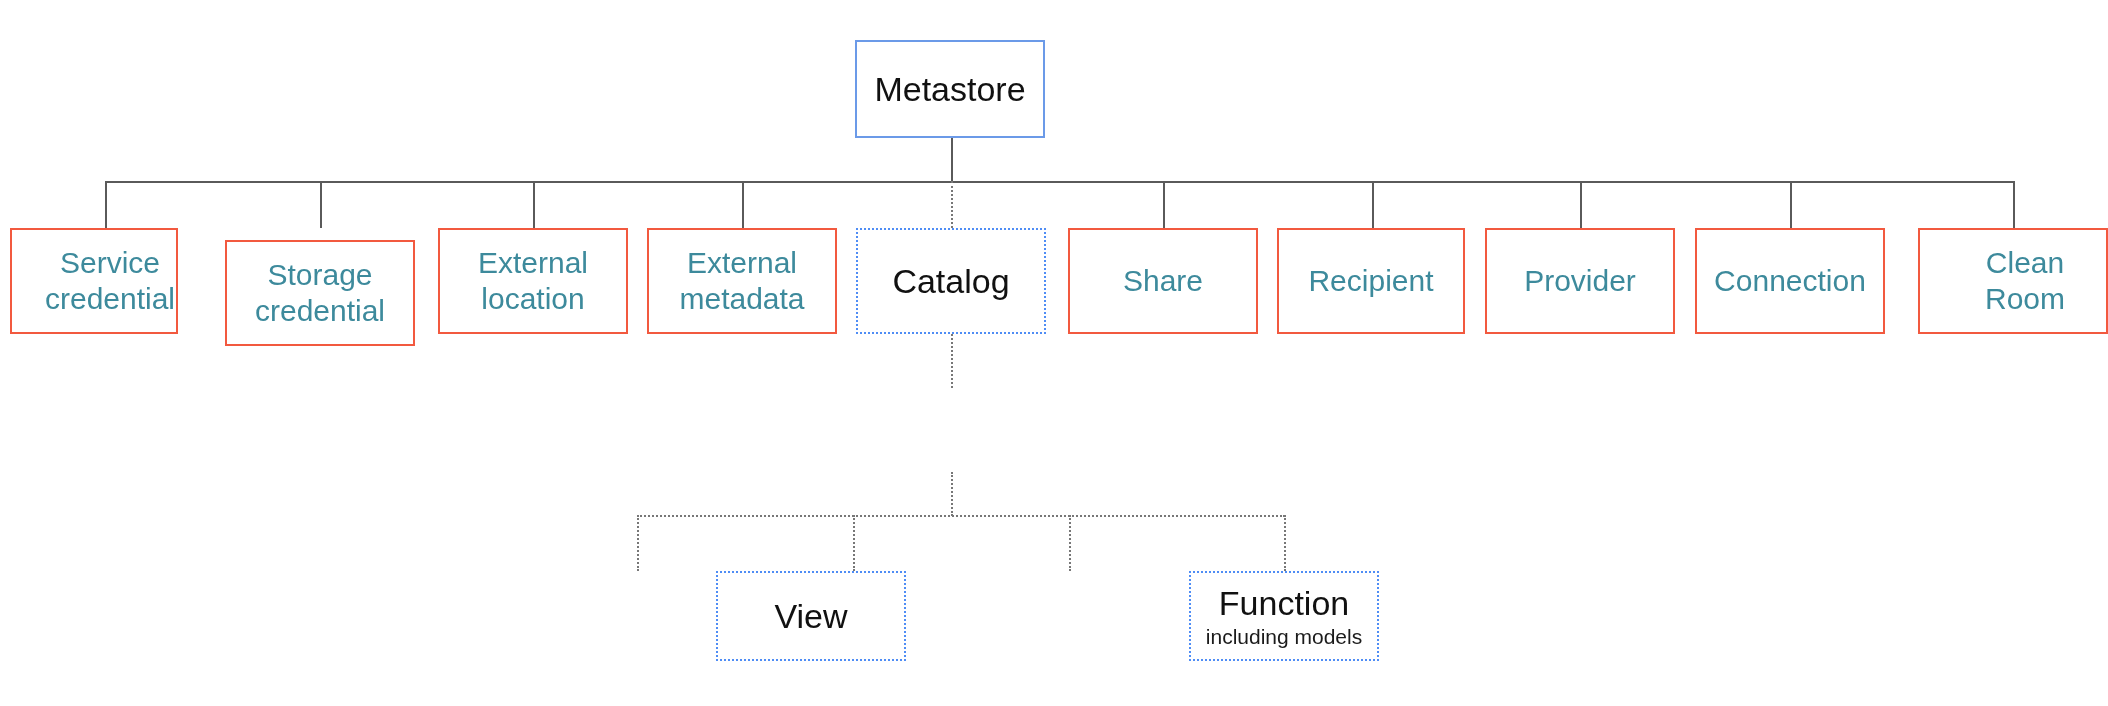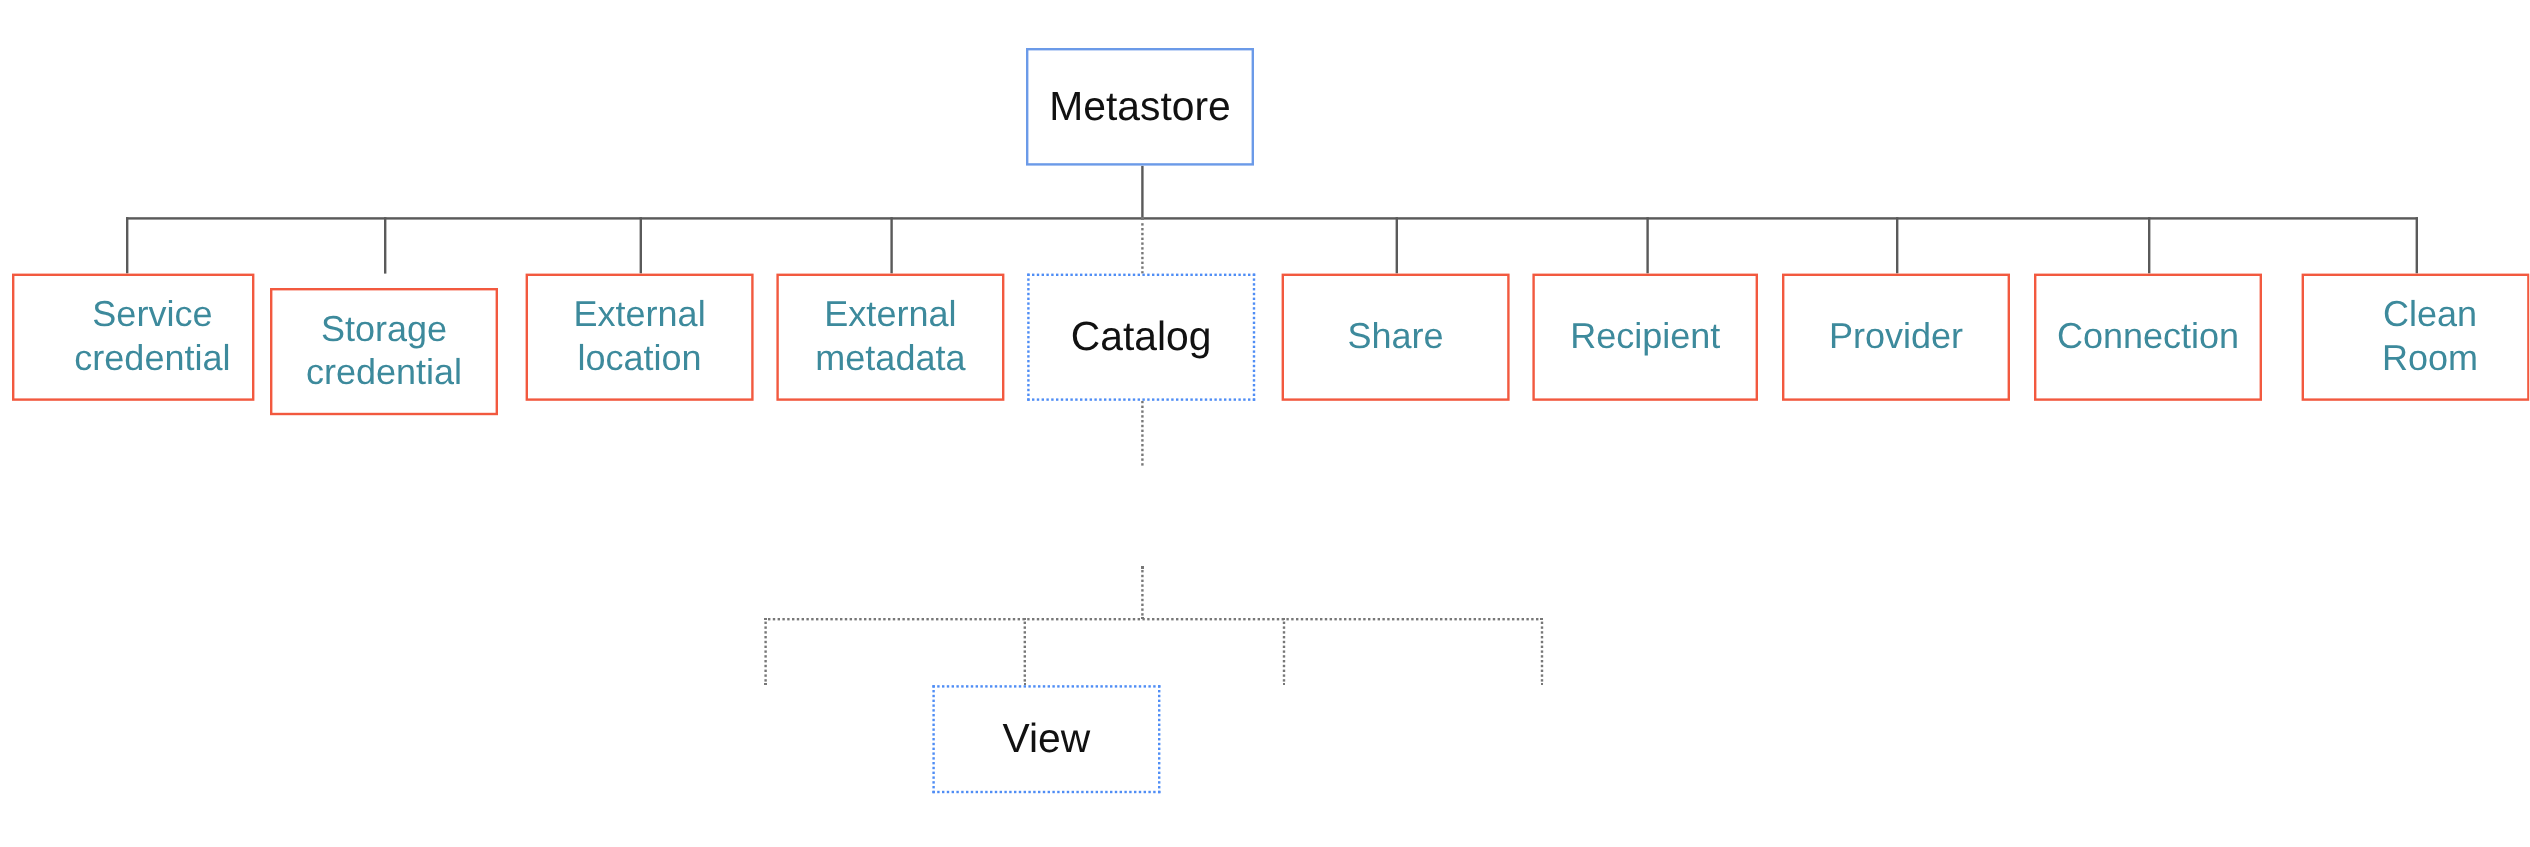--- a/index.html
+++ b/index.html
@@ -118,21 +118,21 @@
 
   <div class="line v-dotted" style="left:637px; top:515px; height:56px;"></div>
   <div class="line v-dotted" style="left:853px; top:515px; height:56px;"></div>
   <div class="line v-dotted" style="left:1069px; top:515px; height:56px;"></div>
   <div class="line v-dotted" style="left:1284px; top:515px; height:56px;"></div>
 
   <div class="node root" style="left:855px; top:40px; width:190px; height:98px;">
     <span class="label">Metastore</span>
   </div>
 
-  <div class="node securable" style="left:10px; top:228px; width:202px; height:106px;padding-left:32px;">
+  <div class="node securable" style="left:10px; top:228px; width:168px; height:106px;padding-left:32px;">
     <span class="label">Service
 credential</span>
   </div>
 
   <div class="node securable" style="left:225px; top:240px; width:190px; height:106px;">
     <span class="label">Storage
 credential</span>
   </div>
 
   <div class="node securable" style="left:438px; top:228px; width:190px; height:106px;">
@@ -164,19 +164,23 @@
   <div class="node securable" style="left:1485px; top:228px; width:190px; height:106px;">
     <span class="label">Provider</span>
   </div>
 
   <div class="node securable" style="left:1918px; top:228px; width:190px; height:106px;padding-left:24px;">
     <span class="label">Clean Room</span>
   </div>
 
 
 
-  <div class="node container" style="left:777px; top:571px; width:190px; height:90px;">
+  <div class="node container" style="left:716px; top:571px; width:190px; height:90px;">
     <span class="label">View</span>
   </div>
 
 
+  <div class="node container" style="left:1189px; top:571px; width:190px; height:90px;">
+    <span class="label">Function</span>
+    <span class="sublabel">including models</span>
+  </div>
 
 </div>
 
 </body></html>

